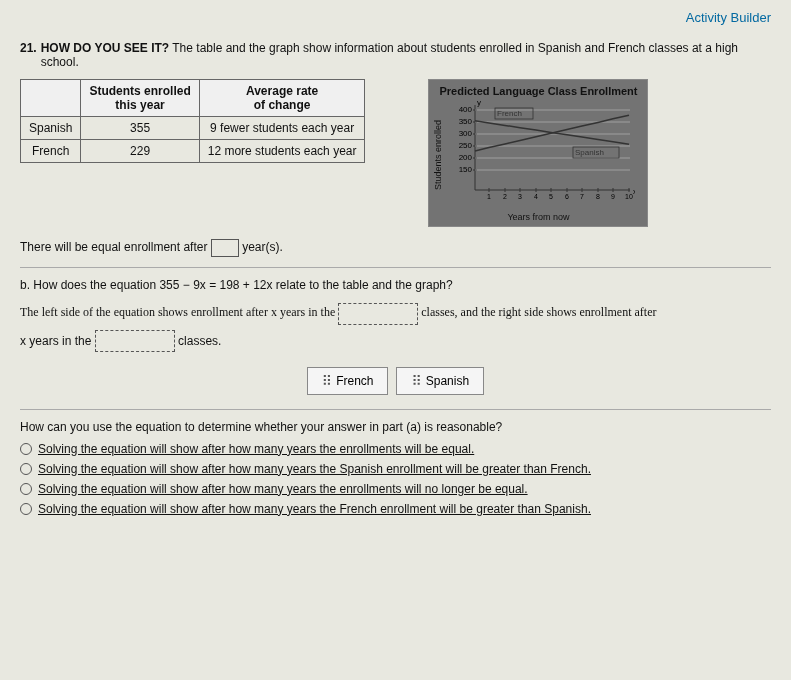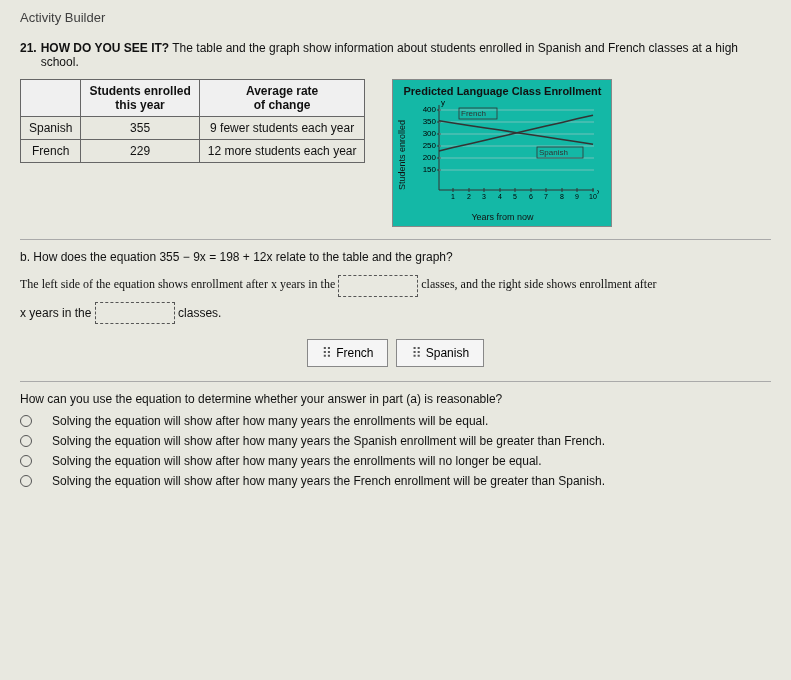--- a/index.html
+++ b/index.html
@@ -6,23 +6,23 @@
     body {
       background: #e8e8e0;
       font-family: Arial, sans-serif;
       font-size: 13px;
       color: #111;
       padding: 10px 20px;
       width: 791px;
       min-height: 680px;
     }
     .page-title {
-      text-align: left;
+      text-align: right;
       font-size: 13px;
-      color: #404040;
+      color: #0369a1;
       margin-bottom: 6px;
     }
     .question-header {
       display: flex;
       align-items: flex-start;
       margin-bottom: 10px;
       font-size: 12px;
       margin-top: 16px;
     }
     .question-number {
@@ -53,22 +53,23 @@
     table.enrollment-table th {
       background: #f0f0f0;
       font-weight: bold;
     }
     .graph-section {
       flex: 0 0 auto;
     }
     .graph-container {
       border: 1px solid #888;
       padding: 4px;
-      background: #14b8a6;
+      background: #737373;
       width: 220px;
+      margin-left: 36px;
     }
     .graph-title {
       text-align: center;
       font-size: 11px;
       font-weight: bold;
       line-height: 1.3;
       margin-bottom: 2px;
     }
     .graph-inner {
       display: flex;
@@ -129,23 +130,24 @@
     .mc-section {
       margin-top: 10px;
     }
     .mc-question {
       font-size: 12px;
       margin-bottom: 8px;
     }
     .mc-option {
       display: flex;
       align-items: flex-start;
-      gap: 20px;
+      gap: 6px;
       margin-bottom: 6px;
       font-size: 12px;
+      text-decoration: underline;
     }
     .radio-circle {
       display: inline-block;
       width: 12px;
       height: 12px;
       border: 1.5px solid #555;
       border-radius: 50%;
       flex-shrink: 0;
       margin-top: 1px;
     }
@@ -272,20 +274,25 @@
           <text x="130" y="55" font-size="8" fill="#333">Spanish</text>
           <rect x="128" y="47" width="46" height="11" fill="none" stroke="#333" stroke-width="0.8"></rect>
         </svg>
       </div>
       <div style="text-align:center; font-size:9px; margin-top:2px;">Years from now</div>
     </div>
   </div>
 </div>
 
 <div class="part-section">
+  <div style="margin-top:6px; font-size:12px;">
+    <span>There will be equal enrollment after</span>
+    <span class="answer-box"></span>
+    <span>year(s).</span>
+  </div>
 </div>
 
 <hr class="divider">
 
 <div class="part-section">
   <div class="part-label">b. How does the equation  355 − 9x = 198 + 12x  relate to the table and the graph?</div>
   <div style="margin-top:8px; font-size:12px; line-height:2;font-family:Liberation Serif, serif;">
     <span>The left side of the equation shows enrollment after x years in the</span>
     <span class="dashed-box"></span>
     <span>classes, and the right side shows enrollment after</span>

